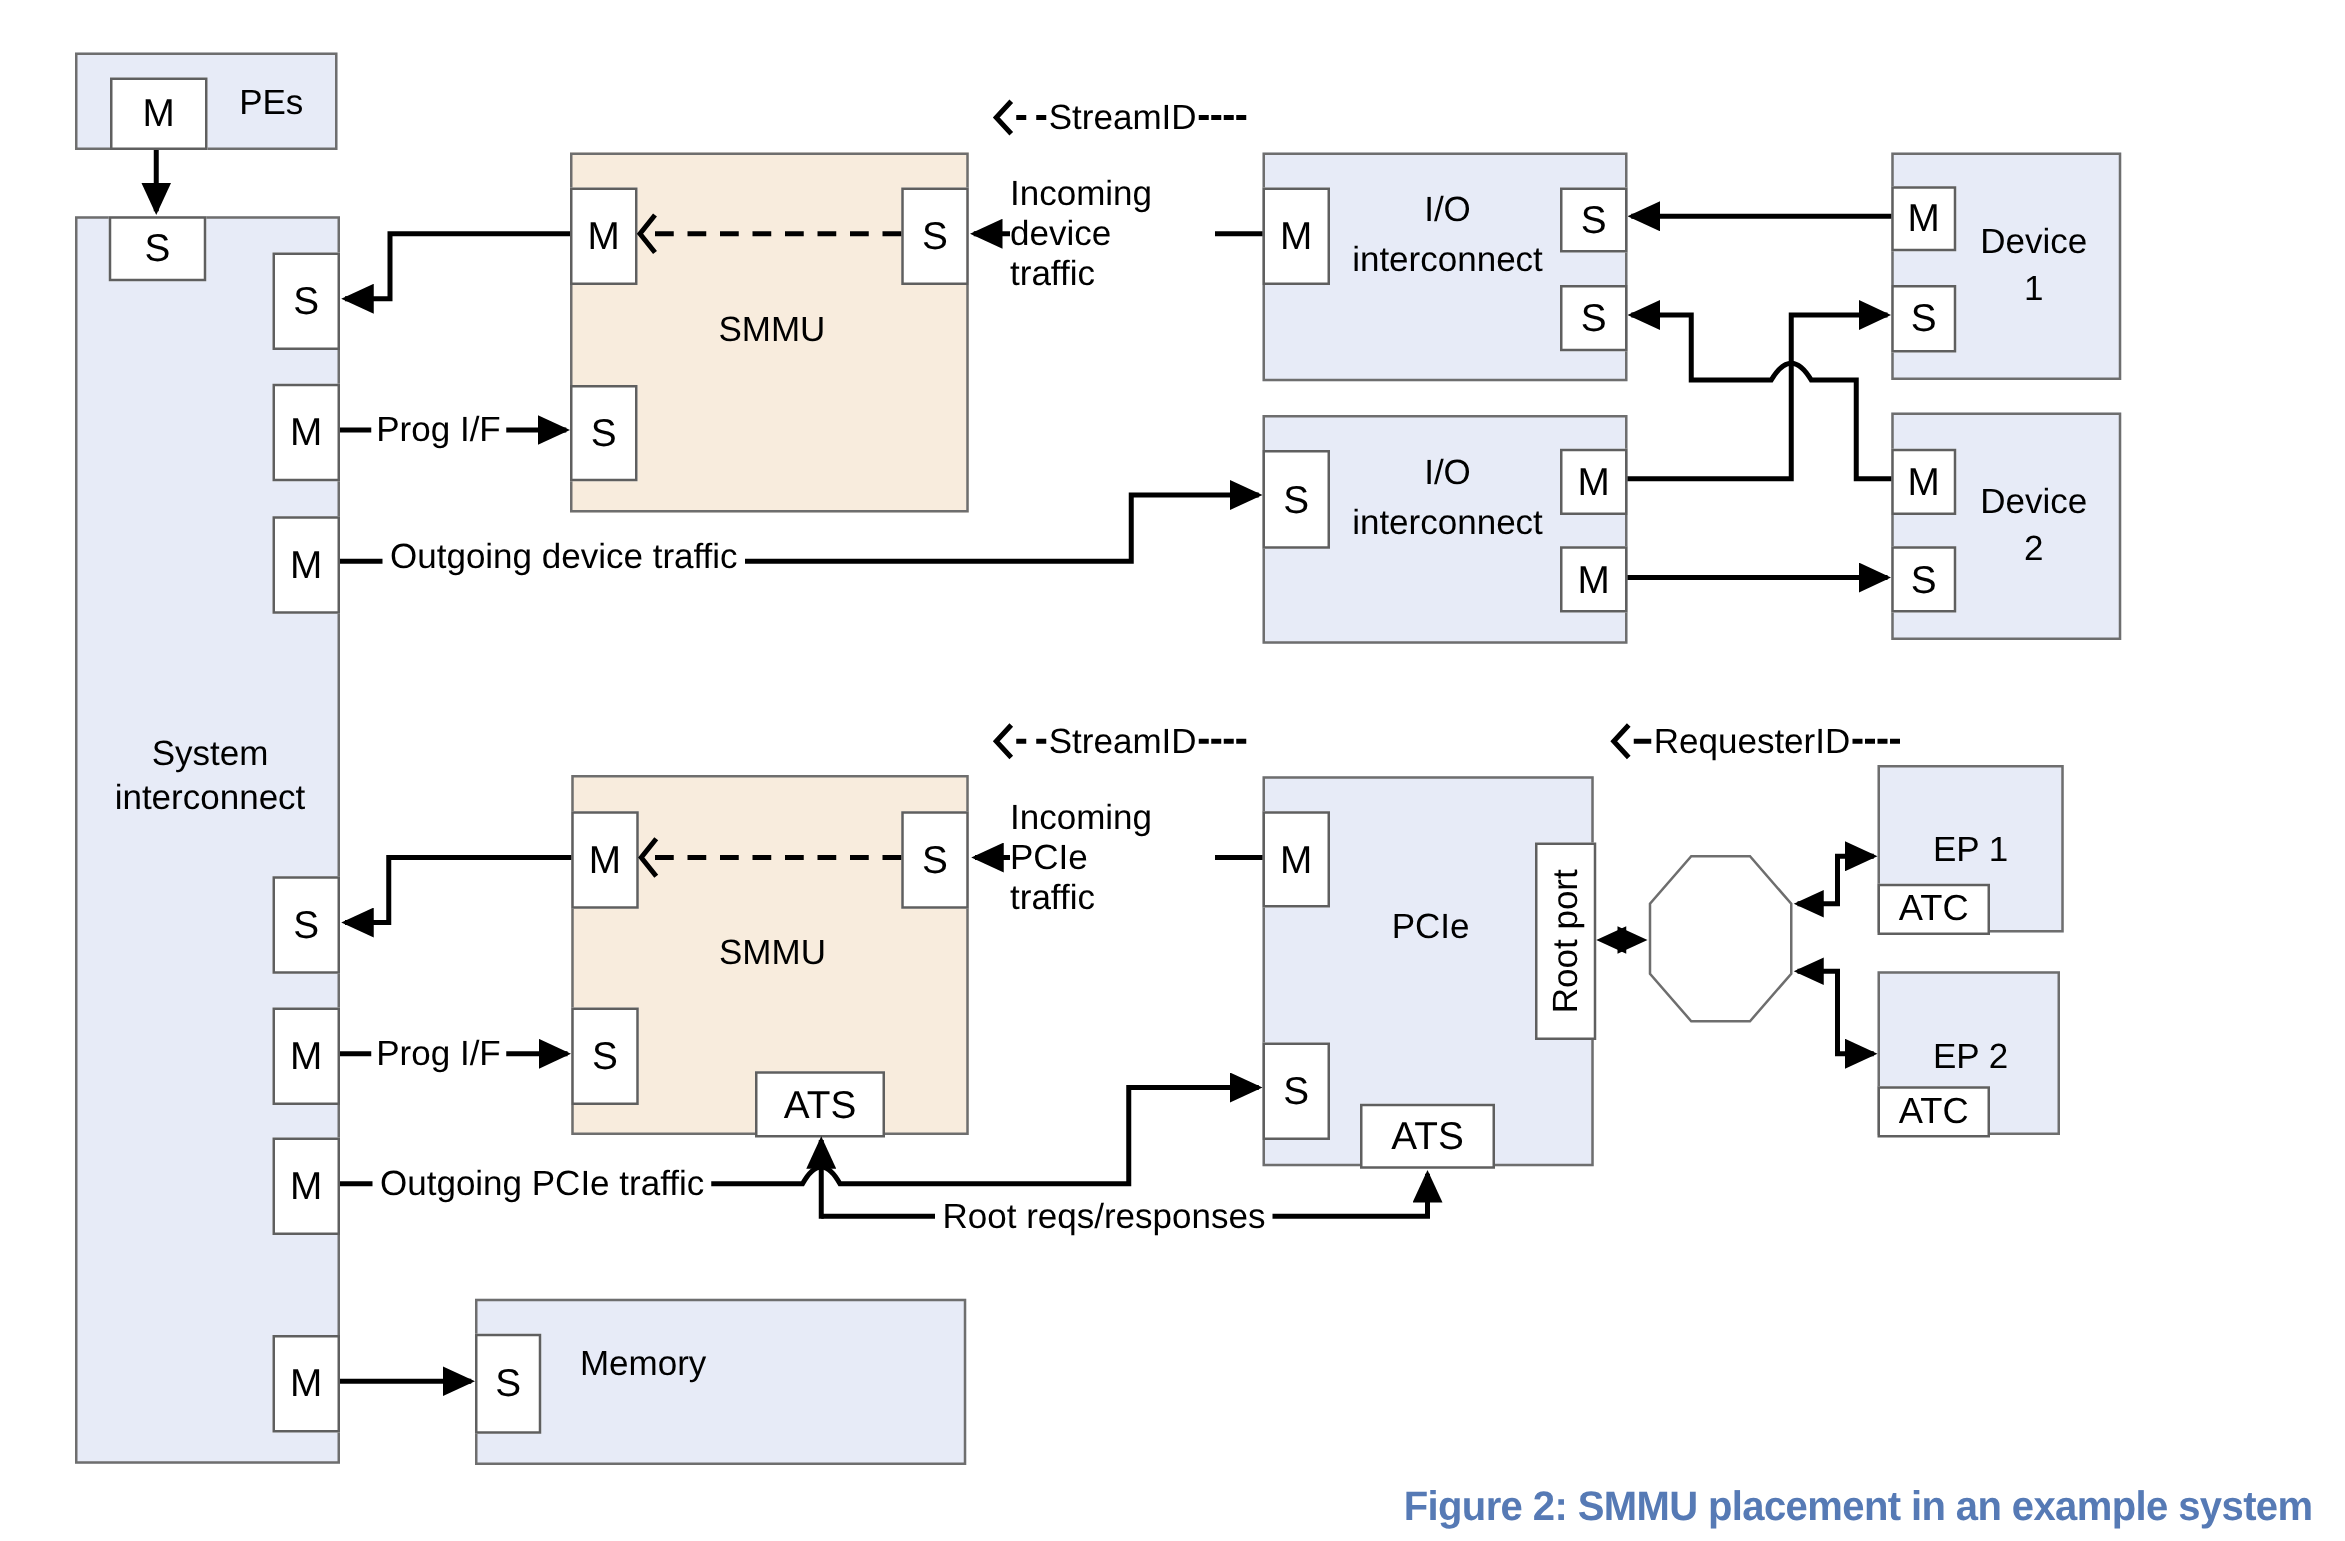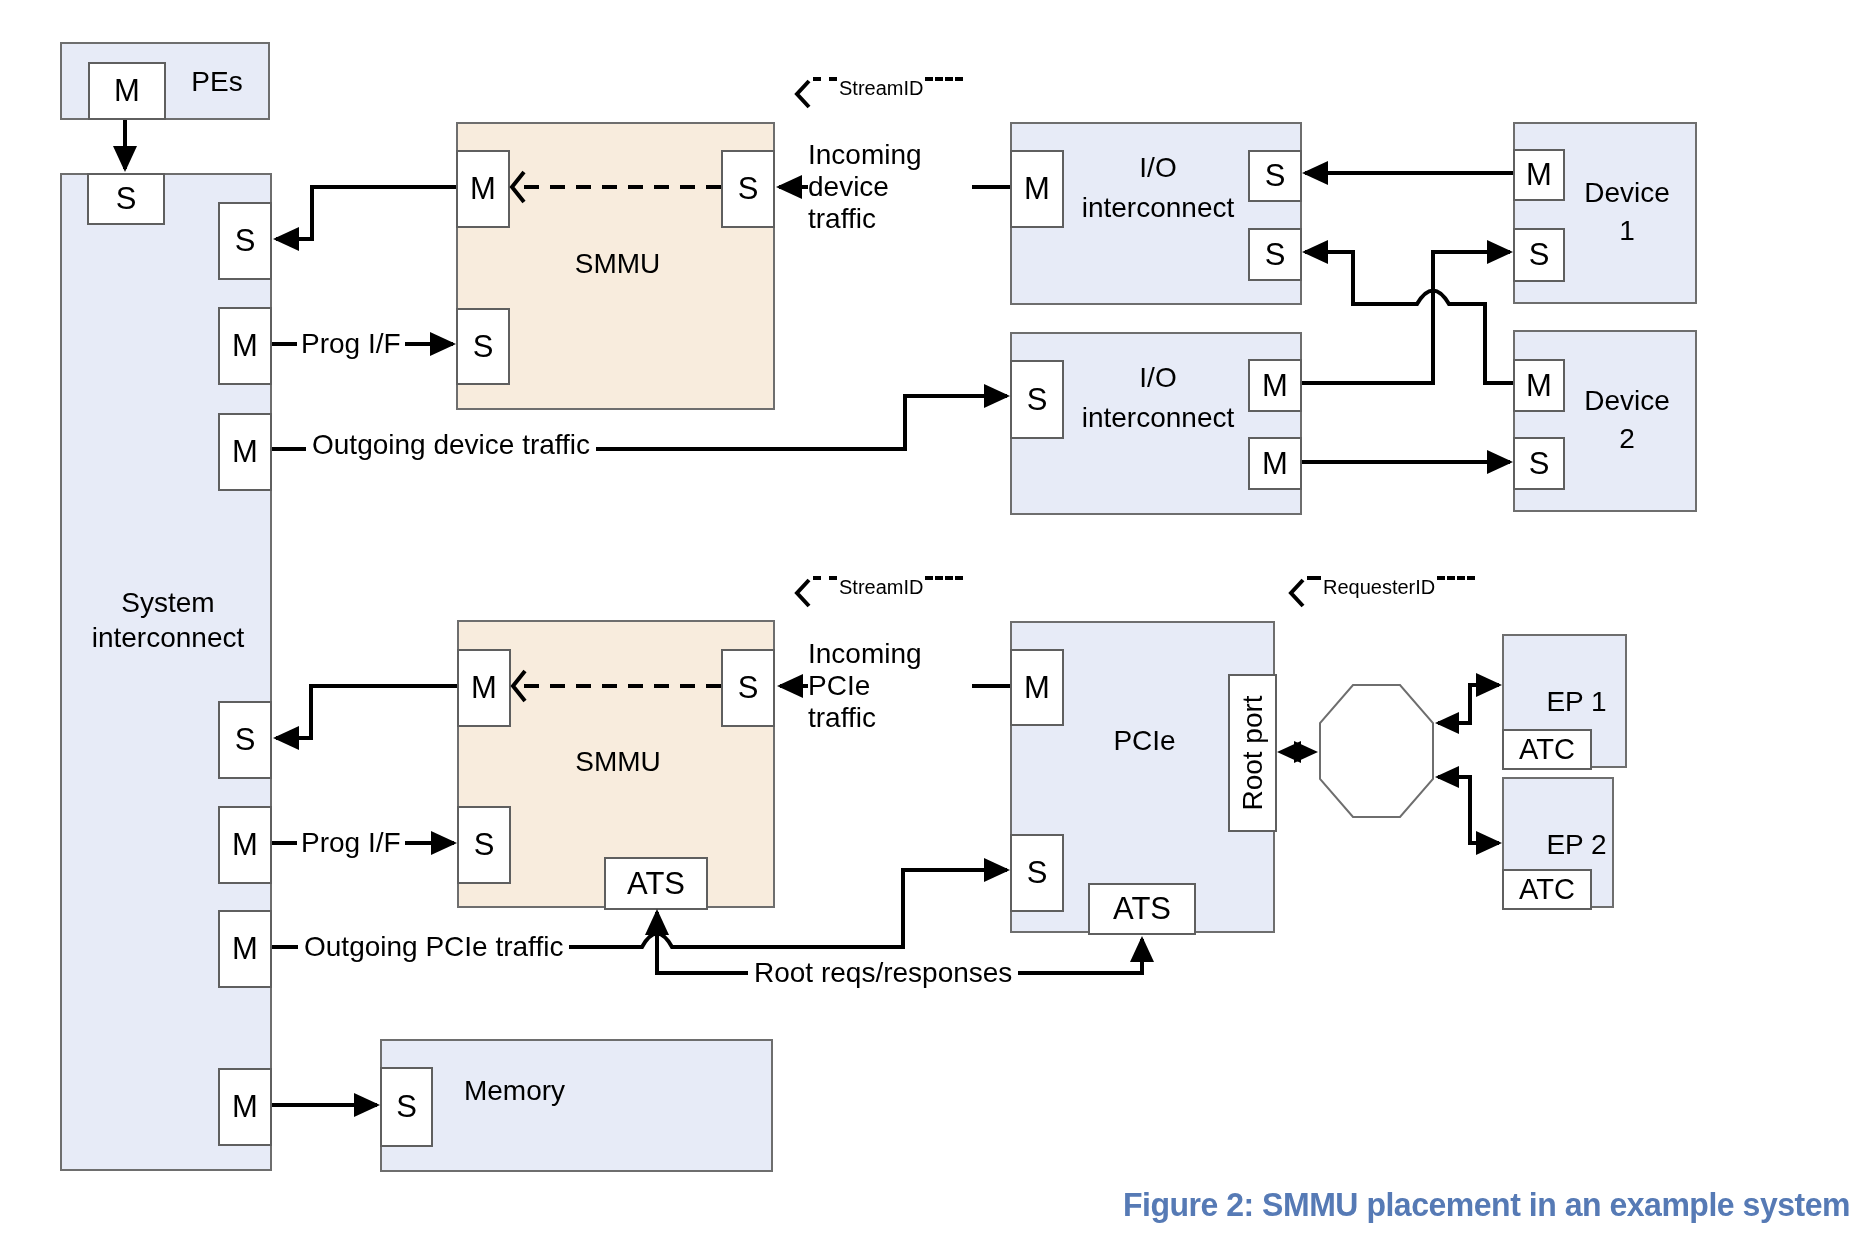--- a/index.html
+++ b/index.html
@@ -7,21 +7,21 @@
           font-family:"Liberation Sans", sans-serif;color:#000;overflow:hidden;}
   .box{position:absolute;background:var(--box-fill,#E7EBF7);border:2px solid #6e6e6e;z-index:1;box-sizing:border-box;}
   .smmu{background:var(--smmu-fill,#F8ECDD);}
   .whitebox{position:absolute;background:#ffffff;border:2px solid #5f5f5f;z-index:2;box-sizing:border-box;
             display:flex;align-items:center;justify-content:center;font-size:31px;}
   .port{font-size:31px;}
   .lbl{position:absolute;text-align:center;font-size:28px;line-height:35px;z-index:2;}
   .wires{position:absolute;left:0;top:0;z-index:3;}
   .wlabel{position:absolute;background:#ffffff;font-size:28px;line-height:32px;z-index:5;white-space:nowrap;}
   .wlabel.center{text-align:left;}
-  .idlabel{position:absolute;display:flex;align-items:flex-start;font-size:20px;z-index:5;white-space:nowrap;}
+  .idlabel{position:absolute;display:flex;align-items:center;font-size:28px;z-index:5;white-space:nowrap;}
   .dashseg{display:inline-block;width:24px;height:0;border-top:4px dashed #000;}
   .dashseg.long{width:38px;}
   .vtext{display:flex;align-items:center;justify-content:center;}
   .vtext span{transform:rotate(-90deg);white-space:nowrap;font-size:28px;}
   .caption{position:absolute;left:900px;top:1186px;width:950px;text-align:right;
            font-size:33px;font-weight:bold;letter-spacing:-0.5px;
            transform:scaleX(0.97);transform-origin:100% 50%;
            color:var(--caption,#567AB5);z-index:5;}
 </style>
 </head>
@@ -107,26 +107,26 @@
       <div>PCIe</div>
     </div>
     <div class="whitebox port" style="left:-2px;top:26px;width:54px;height:77px">M</div>
     <div class="whitebox port" style="left:-2px;top:211px;width:54px;height:78px">S</div>
     <div class="whitebox vtext" style="left:216px;top:51px;width:49px;height:158px">
       <span>Root port</span>
     </div>
     <div class="whitebox" style="left:76px;top:260px;width:108px;height:52px">ATS</div>
   </div>
 
-  <div class="box" style="left:1502px;top:634px;width:125px;height:134px">
+  <div class="box" style="left:1502px;top:612px;width:149px;height:134px">
     <div class="lbl" style="left:10px;top:48px;width:125px">EP 1</div>
     <div class="whitebox" style="left:-2px;top:93px;width:90px;height:41px;font-size:29px">ATC</div>
   </div>
 
-  <div class="box" style="left:1502px;top:777px;width:112px;height:131px">
+  <div class="box" style="left:1502px;top:777px;width:146px;height:131px">
     <div class="lbl" style="left:10px;top:48px;width:125px">EP 2</div>
     <div class="whitebox" style="left:-2px;top:90px;width:90px;height:41px;font-size:29px">ATC</div>
   </div>
 
   <div class="box" style="left:380px;top:1039px;width:393px;height:133px">
     <div class="lbl" style="left:60px;top:32px;width:145px">Memory</div>
     <div class="whitebox port" style="left:-2px;top:26px;width:53px;height:80px">S</div>
   </div>
 
   <svg class="wires" width="1876" height="1233" viewBox="0 0 1876 1233">

